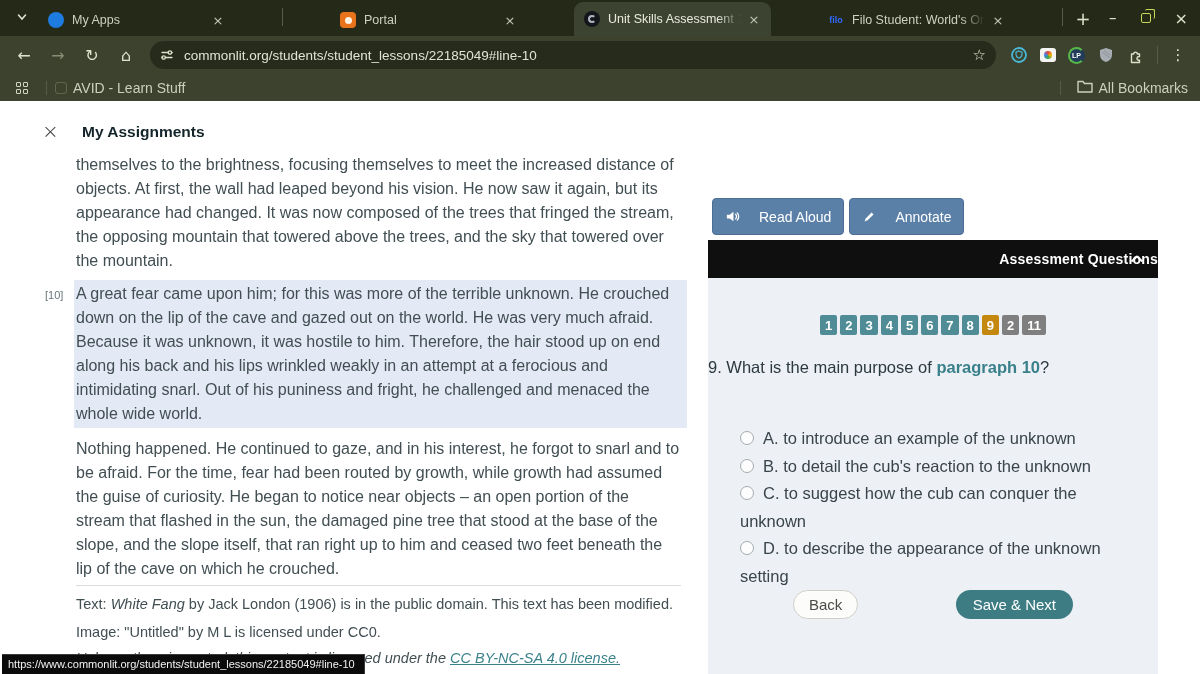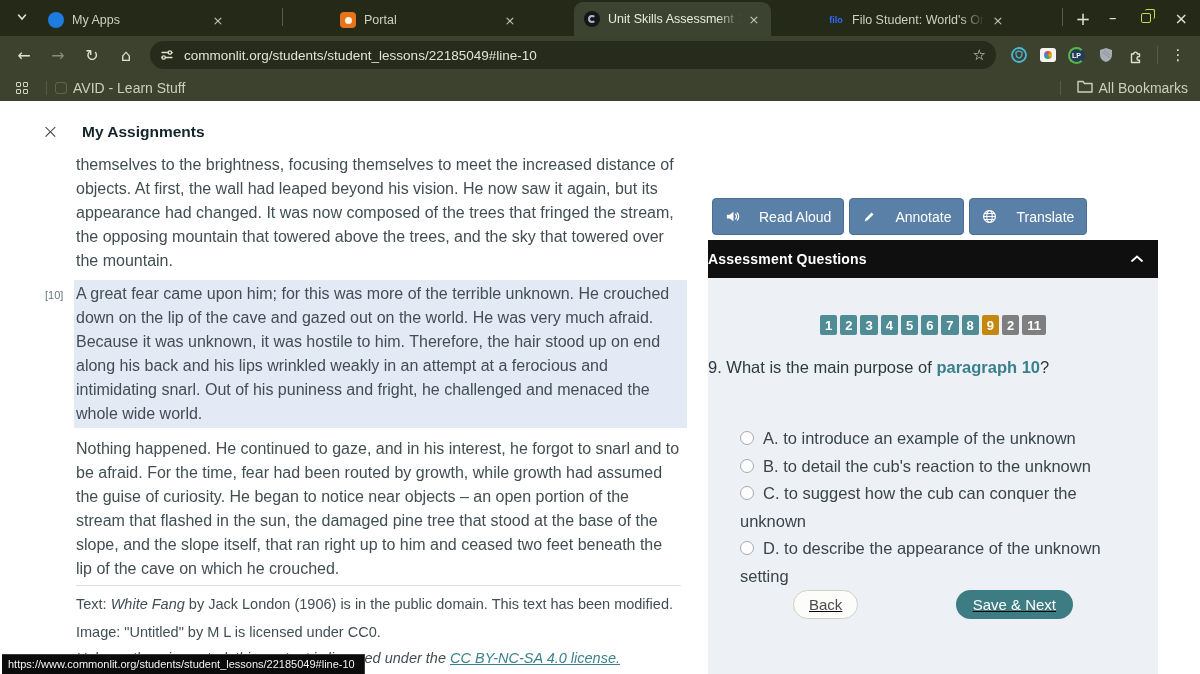--- a/index.html
+++ b/index.html
@@ -65,31 +65,31 @@
   .passage p.third { margin:0 0 4px 0; }
   .passage hr { border:none; border-top:1px solid #d9dddd; margin:4px 0 8px 0; }
   .credit { font-size:14.5px; line-height:20px; margin-bottom:8px; color:#414e52; }
   .credit.image-line { margin-bottom:6px; }
   .credit.license-line { font-style:italic; }
   .credit .cc-link { color:#3a828b; text-decoration:underline; }
 
   .actions { position:absolute; left:712px; top:97px; display:flex; gap:5px; }
   .action-btn { height:37px; background:#5b80a8; border:1px solid #4c6e94; border-radius:4px; color:#fff; font-size:14px; display:flex; align-items:center; gap:19px; padding:0 12px; font-family:"Liberation Sans",sans-serif; }
 
-  .aq-header { position:absolute; left:708px; top:139px; width:450px; height:38px; background:#0f0f0f; color:#fff; display:flex; align-items:center; justify-content:flex-start; font-size:14px; font-weight:bold; letter-spacing:.2px; }
+  .aq-header { position:absolute; left:708px; top:139px; width:450px; height:38px; background:#0f0f0f; color:#fff; display:flex; align-items:center; justify-content:flex-end; font-size:14px; font-weight:bold; letter-spacing:.2px; }
   .aq-header .collapse { position:absolute; right:14px; display:flex; }
 
   .aq-panel { position:absolute; left:708px; top:177px; width:450px; bottom:0; background:#edf1f5; }
   .pills { display:flex; justify-content:center; gap:3px; padding-top:37px; }
   .pill { min-width:15px; height:20px; padding:0 5px; display:flex; align-items:center; justify-content:center; color:#fff; font-size:13px; font-weight:bold; border-radius:2px; }
   .question { margin:23px 0 0 0; font-size:16.5px; color:#2c3a40; }
   .question .qlink { color:#39808a; font-weight:bold; }
   .options { margin:48px 0 0 32px; width:406px; font-size:16.5px; line-height:27.5px; color:#39454b; }
   .radio { display:inline-block; width:14px; height:14px; border:1.5px solid #a3abad; border-radius:50%; margin-right:9px; vertical-align:-1px; background:#fdfdfd; }
-  .nav-row { position:absolute; top:312px; left:85px; right:85px; display:flex; justify-content:space-between; align-items:center;text-decoration:underline; }
+  .nav-row { position:absolute; top:312px; left:85px; right:85px; display:flex; justify-content:space-between; align-items:center; }
   .back-btn { background:#fcfcfa; border:1px solid #cfcfc9; border-radius:17px; padding:5px 15px; font-size:15px; color:#4b4b47; font-family:"Liberation Sans",sans-serif; }
   .save-btn { background:#3d7c83; border:none; border-radius:17px; padding:6px 17px; font-size:15px; color:#fff; font-family:"Liberation Sans",sans-serif; }
 
   .status-tip { position:absolute; left:2px; bottom:0; background:#0b0b0b; border-top:1px solid #3a3a3a; border-right:1px solid #3a3a3a; color:#f2f2f2; font-size:11px; padding:3px 9px 4px 6px; white-space:nowrap; }
 </style>
 </head>
 <body>
 
 <div>
 
@@ -236,30 +236,20 @@
           <span>Read Aloud</span>
         </button>
         <button class="action-btn">
           <span style="display: flex;">
             <svg width="14" height="14" viewBox="0 0 16 16">
               <path d="M3 13l1.2-3.4L11 2.8l2.2 2.2-6.8 6.8L3 13z" fill="#fff"></path>
             </svg>
           </span>
           <span>Annotate</span>
         </button>
-        <button class="action-btn">
-          <span style="display: flex;">
-            <svg width="15" height="15" viewBox="0 0 16 16">
-              <circle cx="8" cy="8" r="6.3" fill="none" stroke="#fff" stroke-width="1.3"></circle>
-              <ellipse cx="8" cy="8" rx="2.9" ry="6.3" fill="none" stroke="#fff" stroke-width="1.1"></ellipse>
-              <path d="M1.8 8h12.4M2.7 4.8h10.6M2.7 11.2h10.6" stroke="#fff" stroke-width="1.1" fill="none"></path>
-            </svg>
-          </span>
-          <span>Translate</span>
-        </button>
       </div>
 
     <div class="aq-header">
       <span>Assessment Questions</span>
       <span class="collapse">
         <svg width="14" height="10" viewBox="0 0 14 10">
             <path d="M2 7l5-4.5L12 7" stroke="#fff" stroke-width="1.8" fill="none" stroke-linecap="round"></path>
           </svg>
       </span>
     </div>

